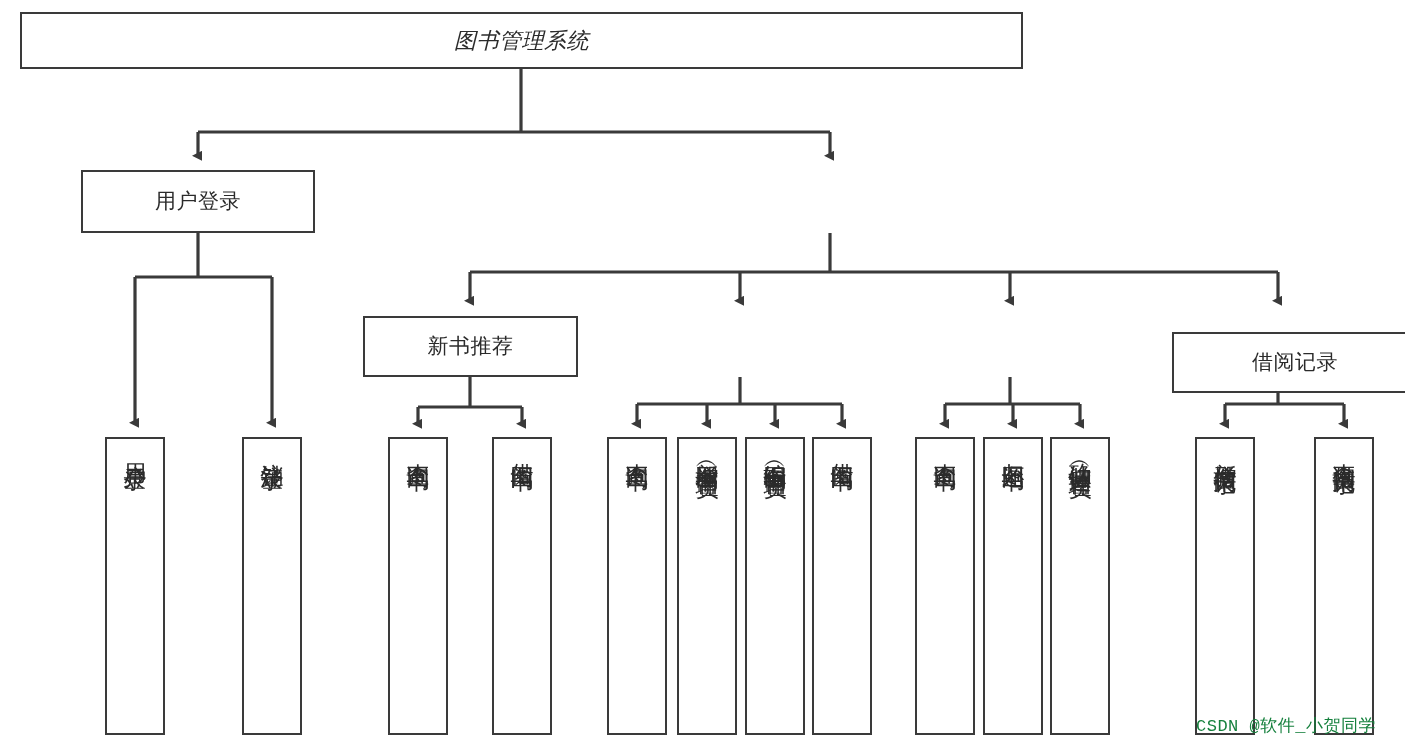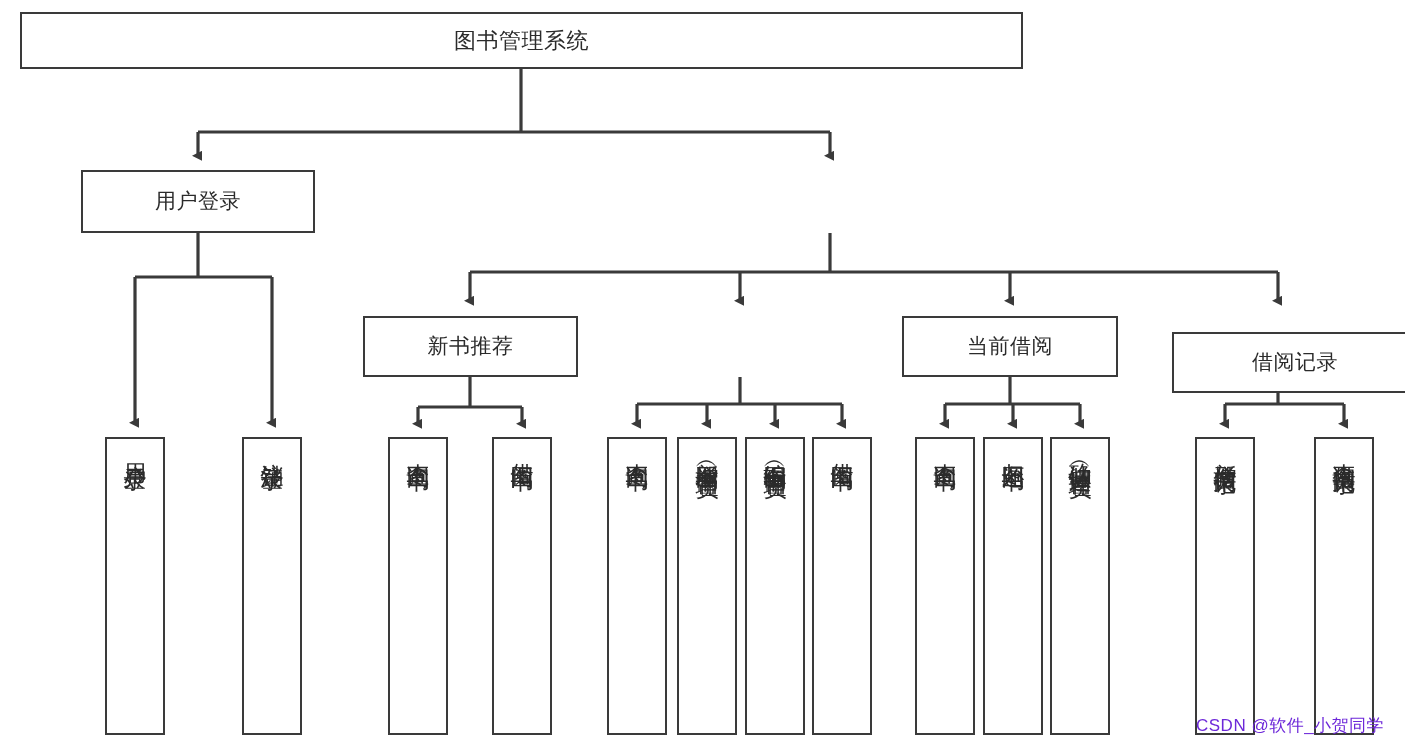--- a/index.html
+++ b/index.html
@@ -60,25 +60,25 @@
     line-height: 1.0;
     letter-spacing: 2px;
     white-space: nowrap;
     height: auto;
   }
   .watermark {
     position: absolute;
     left: 1196px;
     top: 714px;
     font-size: 17px;
-    color: #6d28d9;
+    color: #15803d;
     letter-spacing: 0.5px;
     white-space: nowrap;
     z-index: 5;
-    font-family: Liberation Sans, sans-serif;
+    font-family: Liberation Mono, monospace;
   }
 </style>
 </head>
 <body>
 
 <div id="diagram-root">
 
   <svg id="diagram-svg" viewBox="0 0 1405 747" xmlns="http://www.w3.org/2000/svg">
     <defs>
       <marker id="arrow" markerWidth="10" markerHeight="10" refX="5.2" refY="4" orient="auto" markerUnits="userSpaceOnUse">
@@ -122,33 +122,30 @@
       <path d="M1013,404 L1013,424" marker-end="url(#arrow)"></path>
       <path d="M1080,404 L1080,424" marker-end="url(#arrow)"></path>
 
       <path d="M1278,377 L1278,404"></path>
       <path d="M1225,404 L1344,404"></path>
       <path d="M1225,404 L1225,424" marker-end="url(#arrow)"></path>
       <path d="M1344,404 L1344,424" marker-end="url(#arrow)"></path>
     </g>
   </svg>
 
-  <div class="node horizontal root" style="left:20px; top:12px; width:1003px; height:57px;">
+  <div class="node horizontal root" style="left:20px; top:12px; width:1003px; height:57px;font-style:italic;">
     <span class="node-label">图书管理系统</span>
   </div>
 
   <div class="node horizontal" style="left:81px; top:170px; width:234px; height:63px;">
     <span class="node-label">用户登录</span>
   </div>
 
   <div class="node horizontal" style="left:363px; top:316px; width:215px; height:61px;">
     <span class="node-label">新书推荐</span>
-  </div>
-  <div class="node horizontal" style="left:902px; top:316px; width:216px; height:61px;">
-    <span class="node-label">当前借阅</span>
   </div>
   <div class="node horizontal" style="left:1172px; top:332px; width:246px; height:61px;">
     <span class="node-label">借阅记录</span>
   </div>
 
   <div class="node vertical" style="left:105px; top:437px; width:60px; height:298px;">
     <span class="node-label">用户登录</span>
   </div>
   <div class="node vertical" style="left:242px; top:437px; width:60px; height:298px;">
     <span class="node-label">注销登录</span>

